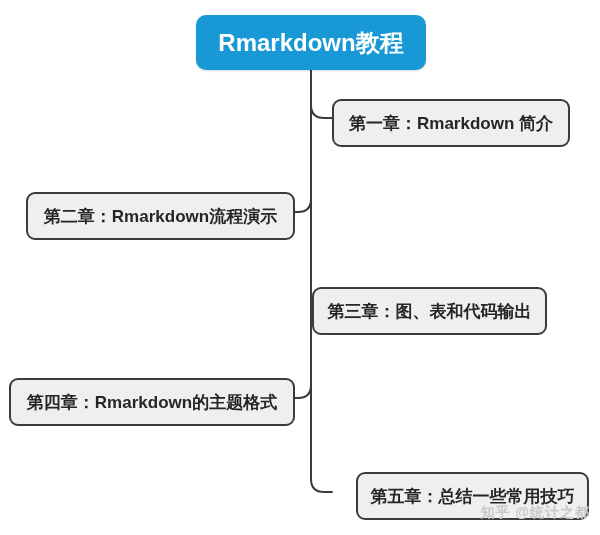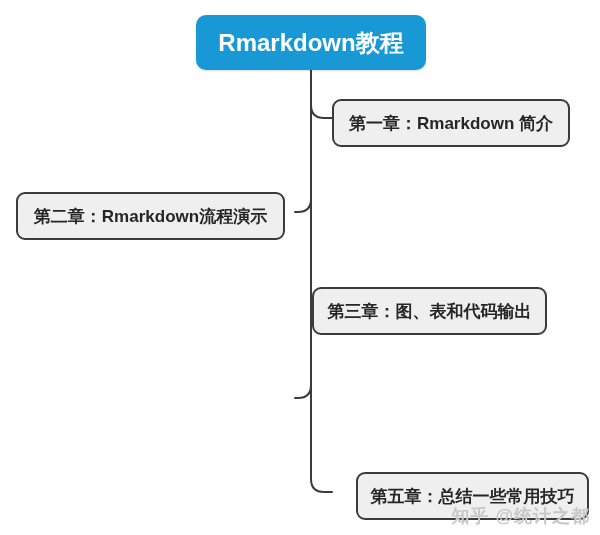--- a/index.html
+++ b/index.html
@@ -54,29 +54,29 @@
     background: var(--node_bg);
     border: 2px solid var(--node_border);
     border-radius: 9px;
     display: flex; align-items: center; justify-content: center;
     color: var(--node_text);
     font-size: 17px; font-weight: bold;
     white-space: nowrap;
     cursor: default;
   }
   .n1 { left: 332px; top: 99px;  width: 238px; }
-  .n2 { left: 16px;  top: 192px; width: 269px; }
+  .n2 { left: 26px;  top: 192px; width: 269px; }
   .n3 { left: 312px; top: 287px; width: 235px; }
   .n4 { left: 9px;   top: 378px; width: 286px; }
   .n5 { left: 332px; top: 472px; width: 233px; margin-left: 24px; }
   .watermark {
     position: absolute;
     right: 10px; top: 504px;
     color: var(--watermark);
-    font-size: 18px;
+    font-size: 14px;
     font-weight: bold;
     letter-spacing: 1px;
     white-space: nowrap;
   }
 </style>
 </head>
 <body>
 
 <div class="canvas">
 
@@ -89,18 +89,19 @@
   </svg>
 
   <div class="root-node">Rmarkdown教程</div>
 
   <div class="node n1">第一章：Rmarkdown 简介</div>
 
   <div class="node n2">第二章：Rmarkdown流程演示</div>
 
   <div class="node n3">第三章：图、表和代码输出</div>
 
+  <div class="node n4">第四章：Rmarkdown的主题格式</div>
 
   <div class="node n5">第五章：总结一些常用技巧</div>
 
   <div class="watermark">知乎 @统计之都</div>
 
 </div>
 
 </body></html>

